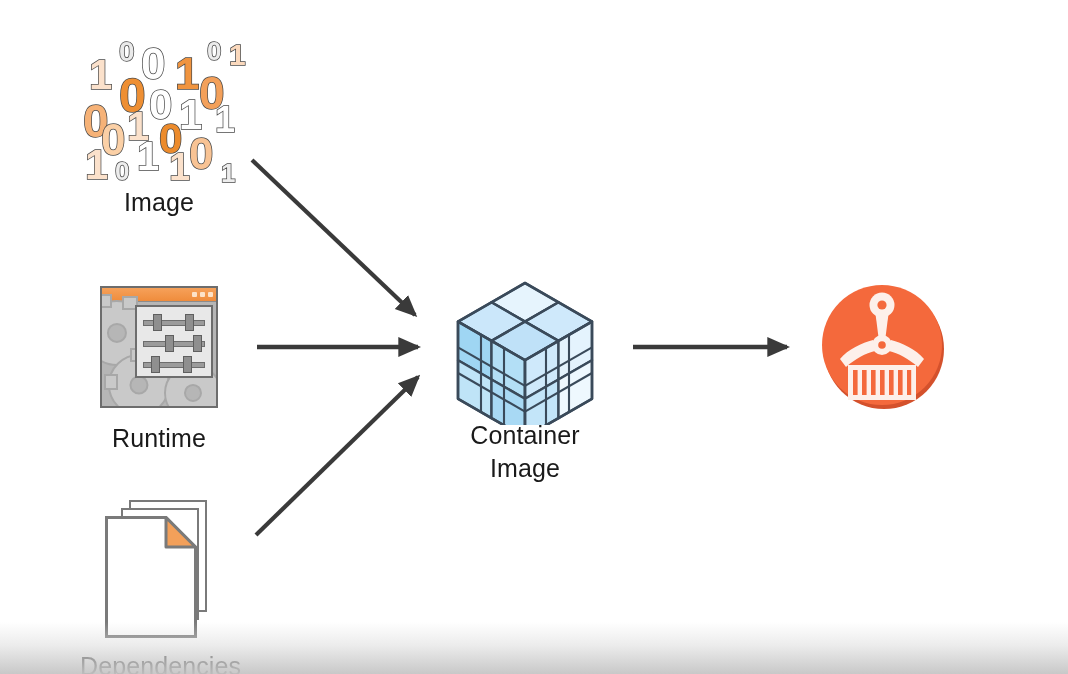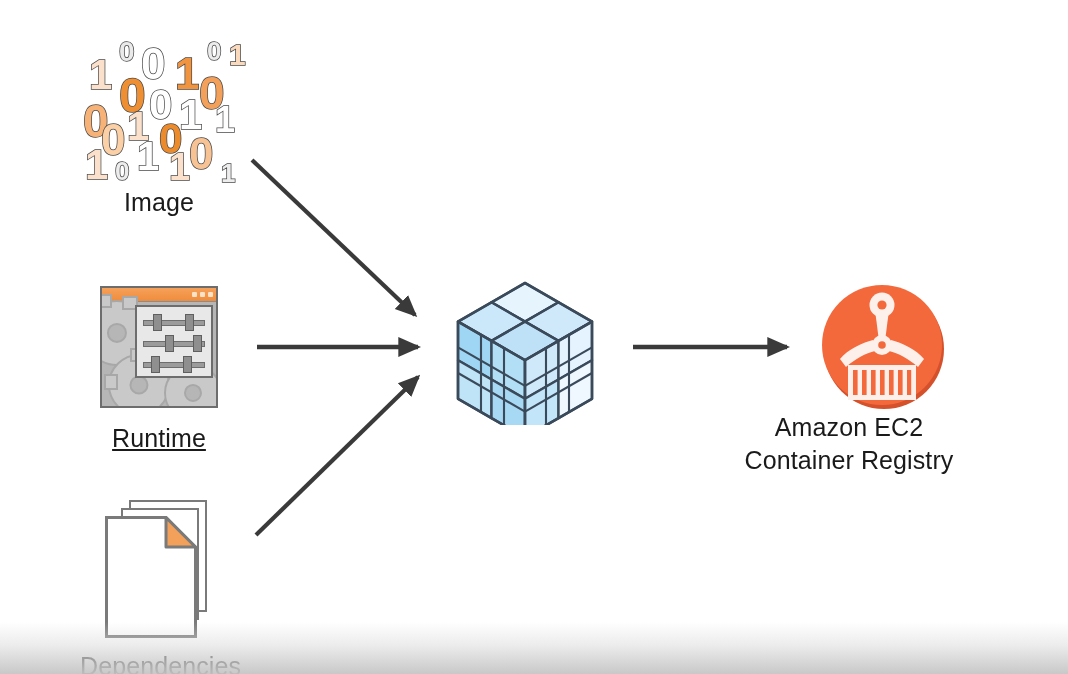--- a/index.html
+++ b/index.html
@@ -243,21 +243,21 @@
           <div class="rt-knob" style="left:48px; top:7px;"></div>
           <div class="rt-slider" style="left:6px; top:34px; width:62px;"></div>
           <div class="rt-knob" style="left:28px; top:28px;"></div>
           <div class="rt-knob" style="left:56px; top:28px;"></div>
           <div class="rt-slider" style="left:6px; top:55px; width:62px;"></div>
           <div class="rt-knob" style="left:14px; top:49px;"></div>
           <div class="rt-knob" style="left:46px; top:49px;"></div>
         </div>
       </div>
     </div>
-    <div class="node-label" style="margin-top:14px;text-decoration:underline;">Runtime</div>
+    <div class="node-label" style="margin-top:14px;">Runtime</div>
   </div>
 
   <div class="node" style="left:103px; top:500px; width:115px;">
     <div class="icon-box" id="deps-icon">
       <div class="doc" style="left:24px; top:0px; width:78px; height:112px;"></div>
       <div class="doc" style="left:16px; top:8px; width:78px; height:112px;"></div>
       <svg style="position:absolute; left:0px; top:16px; width:92px; height:122px;" viewBox="0 0 92 122">
         <path d="M1.5 1.5 H61 L90.5 31 V120.5 H1.5 Z" fill="#ffffff" stroke="#7a7a7a" stroke-width="3"></path>
         <path d="M61 1.5 L90.5 31 H61 Z" fill="#f3a05a" stroke="#7a7a7a" stroke-width="3" stroke-linejoin="round"></path>
       </svg>
@@ -304,20 +304,22 @@
           <path d="M8,72.3 L75,110.9"></path>
           <path d="M8,98 L75,136.6"></path>
 
           <path d="M119,59.6 L119,136.8"></path>
           <path d="M96,72.9 L96,150.1"></path>
           <path d="M142,72.3 L75,110.9"></path>
           <path d="M142,98 L75,136.6"></path>
         </g>
       </svg>
     </div>
+    <div class="node-label" style="margin-top:-6px;">Container
+Image</div>
   </div>
 
   <div class="node" style="left:818px; top:283px; width:128px;">
     <div class="icon-box" id="ecr-icon">
       <svg viewBox="0 0 128 128" style="width:128px;height:128px;">
 
         <circle cx="66" cy="66" r="60" fill="#d4512c"></circle>
         <circle cx="64" cy="62" r="60" fill="#f4693c"></circle>
         <g fill="#fdf0ea">
 
@@ -341,19 +343,17 @@
             <rect x="44" y="87" width="4.6" height="25"></rect>
             <rect x="53" y="87" width="4.6" height="25"></rect>
             <rect x="62" y="87" width="4.6" height="25"></rect>
             <rect x="71" y="87" width="4.6" height="25"></rect>
             <rect x="80" y="87" width="4.6" height="25"></rect>
             <rect x="89" y="87" width="4.2" height="25"></rect>
           </g>
         </g>
       </svg>
     </div>
-    <div class="node-label" style="margin-top:0px; width:260px; margin-left:-66px;">Amazon EC2
-Container Registry</div>
   </div>
 
   <div id="bottom-bar"></div>
 
 </div>
 
 </body></html>

